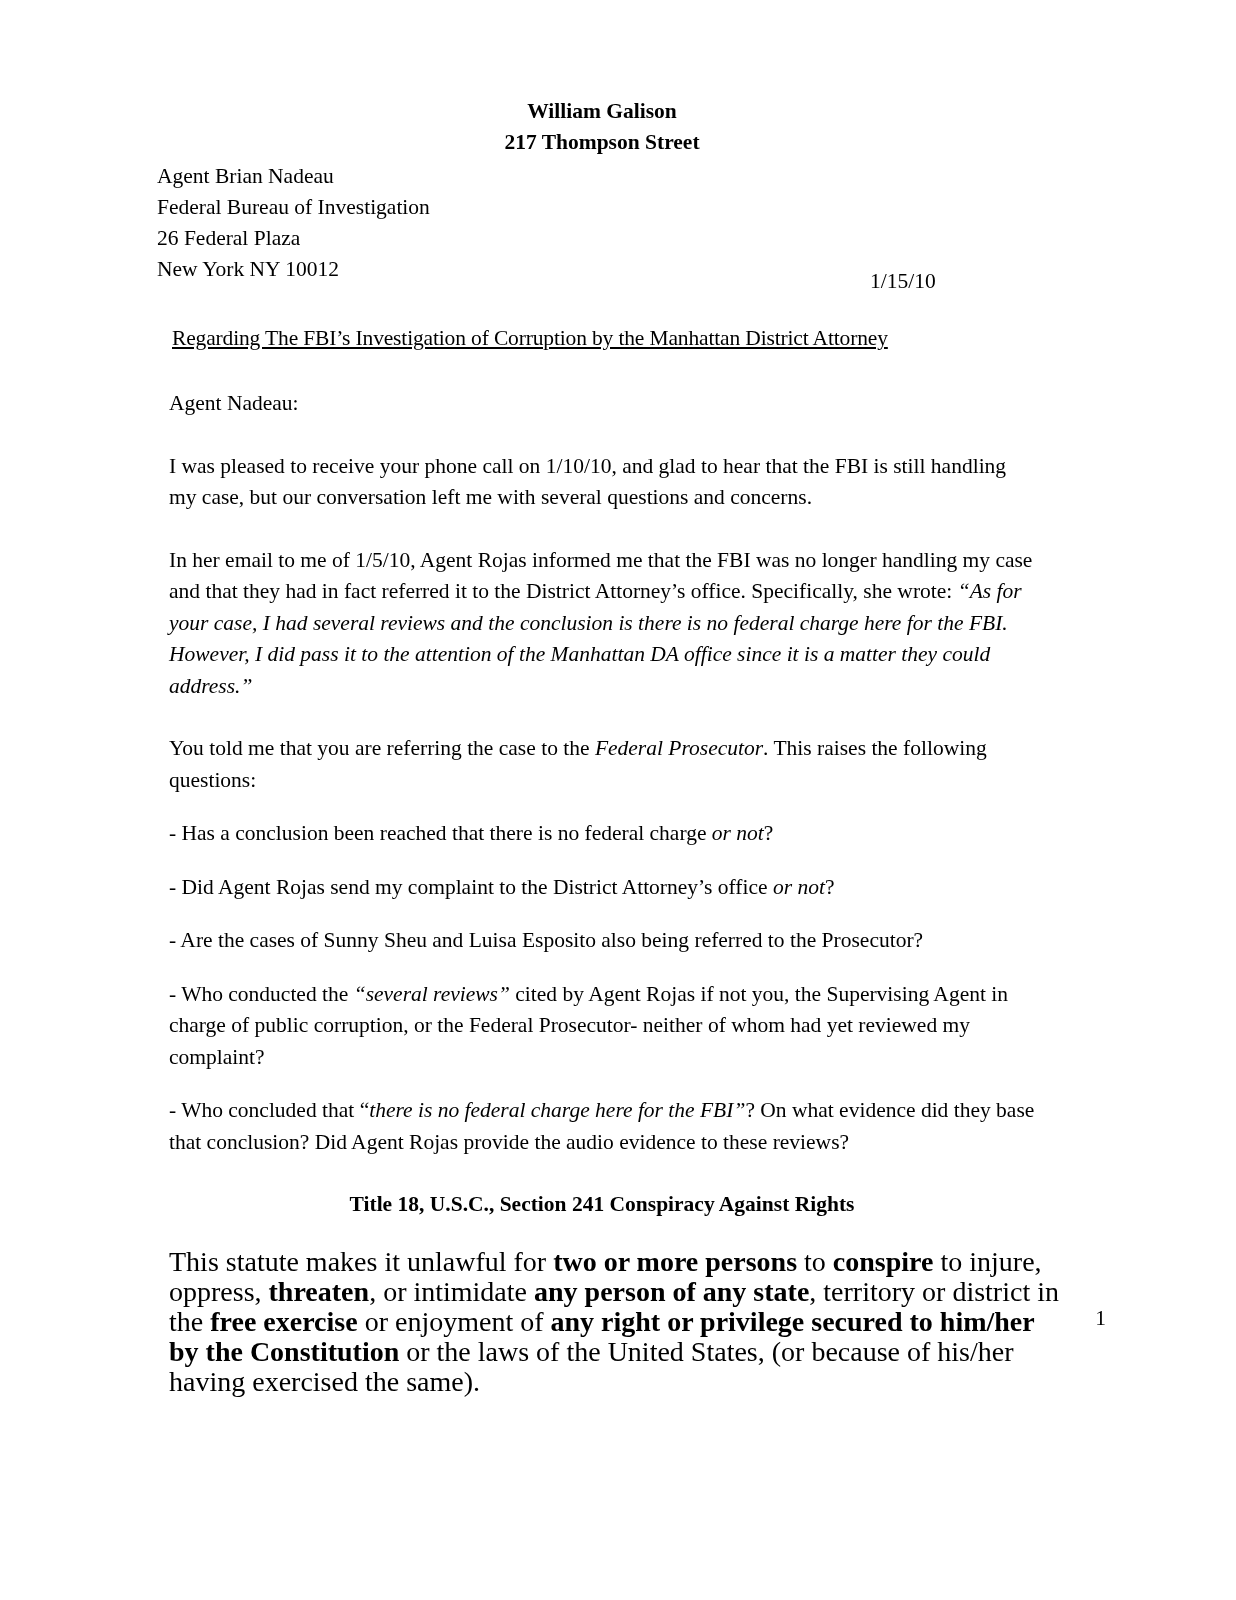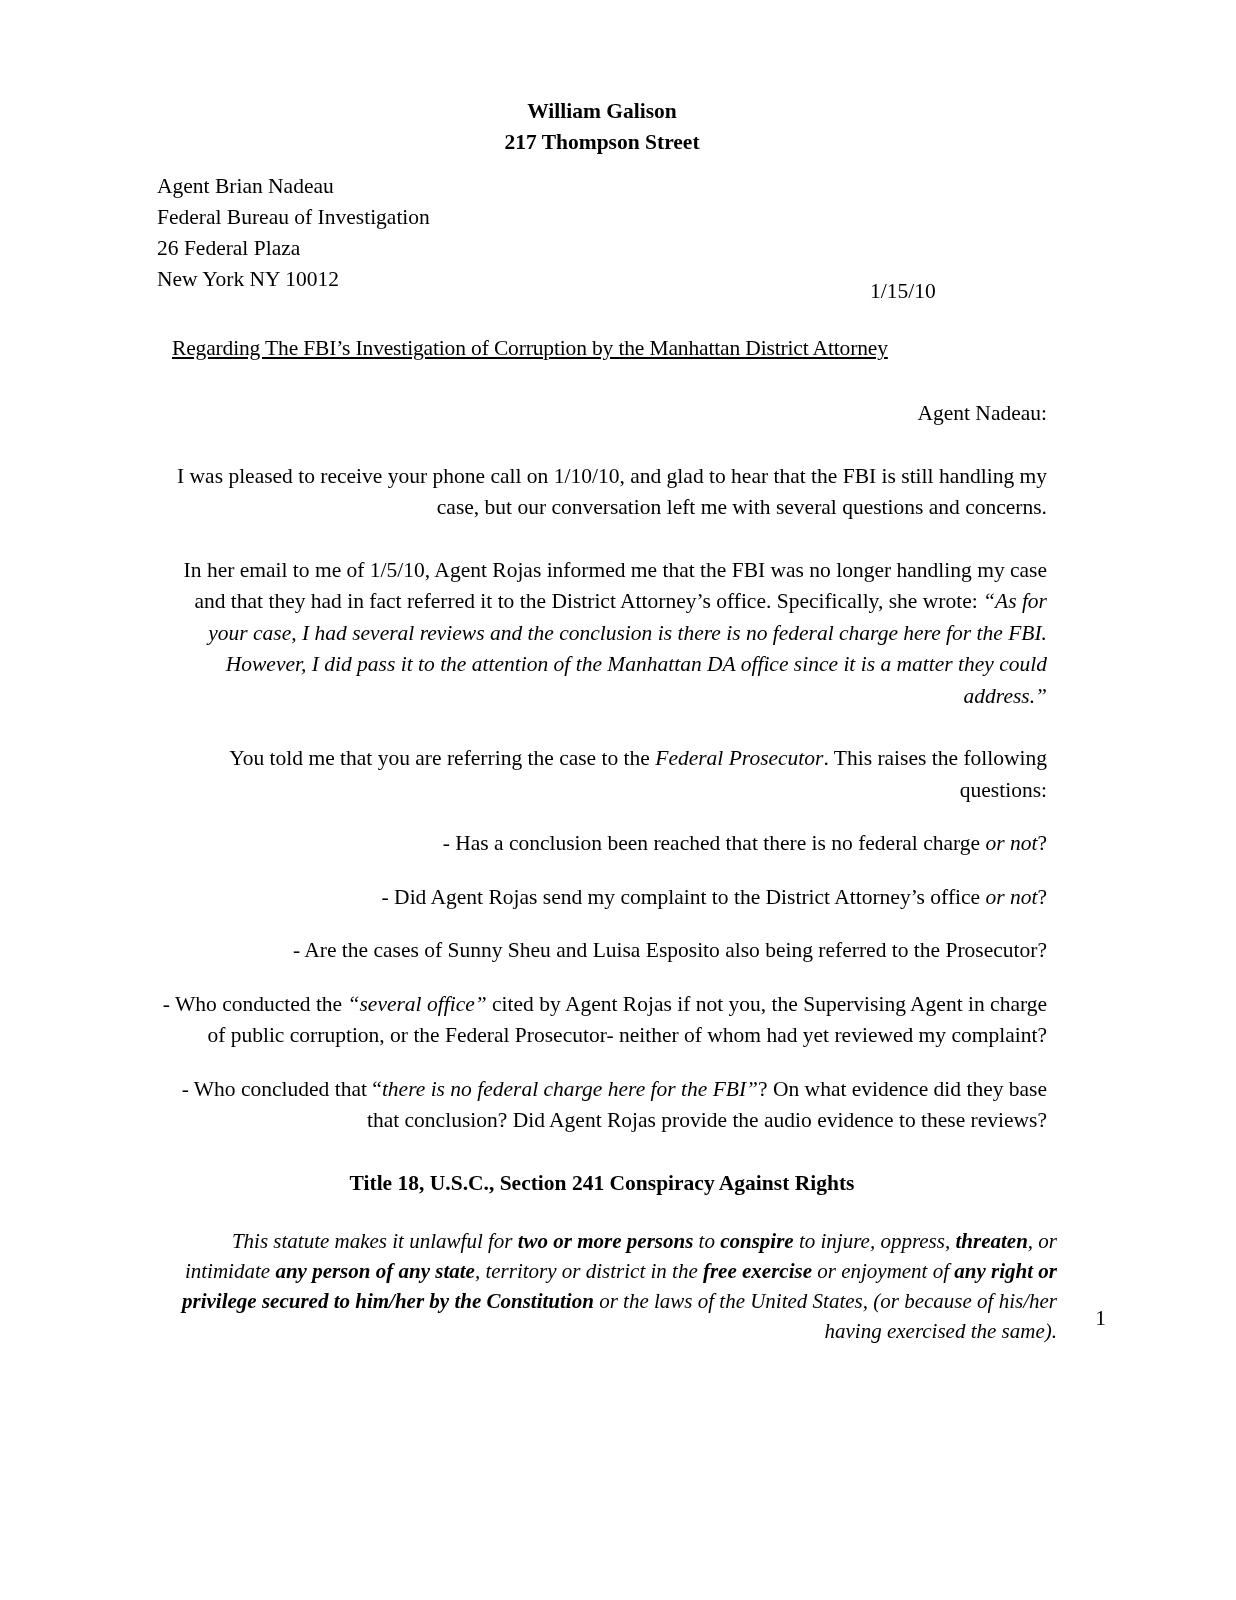--- a/index.html
+++ b/index.html
@@ -34,21 +34,21 @@
     text-align: center;
     font-weight: bold;
     font-size: 21.5px;
     line-height: 30.5px;
     margin: 0 0 0 0;
   }
   .letterhead div { white-space: nowrap; }
 
   
   .recipient {
-    margin-top: 14px;
+    margin-top: 4px;
     font-size: 21.5px;
     line-height: 31px;
     position: relative;
   }
   .recipient div { white-space: nowrap; }
   .date-line {
     position: relative;
   }
   .date {
     position: absolute;
@@ -64,42 +64,41 @@
     margin: 39px 0 0 15px;
     line-height: 28px;
     letter-spacing: -0.15px;
     white-space: nowrap;
   }
 
   
   p {
     font-size: 21.5px;
     line-height: 31.5px;
-    margin: 0;
-    text-align: right;
+    margin: 12px;
+    text-align: left;
   }
   .salutation { margin-top: 36px; }
   .para { margin-top: 31px; }
   .qitem { margin-top: 22px; }
   .tight { margin-top: 22px; }
 
   .it { font-style: italic; }
 
   h2.statute-title {
     text-align: center;
     font-size: 21.5px;
     font-weight: bold;
     margin: 32px 0 0 0;
     line-height: 28px;
     white-space: nowrap;
   }
   .statute-body {
     margin-top: 29px;
-    font-style: italic;
-    font-size: 21px;
+    font-size: 28px;
     line-height: 30px;
     width: 900px;
   }
 
   .page-number {
     position: absolute;
     right: 130px;
     bottom: 78px;
     font-size: 21.5px;
     line-height: 24px;
@@ -136,21 +135,21 @@
 
     <p class="para"><span>You told me that you are referring the case to the </span><span class="it">Federal Prosecutor</span><span>. This raises the following questions:</span></p>
 
     <div>
       <p class="qitem"><span>- Has a conclusion been reached that there is no federal charge </span><span class="it">or not</span><span>?</span></p>
 
       <p class="qitem"><span>- Did Agent Rojas send my complaint to the District Attorney’s office </span><span class="it">or not</span><span>?</span></p>
 
       <p class="qitem"><span>- Are the cases of Sunny Sheu and Luisa Esposito also being referred to the Prosecutor?</span><span class="it"></span><span></span></p>
 
-      <p class="qitem"><span>- Who conducted the  </span><span class="it">“several office”</span><span> cited by Agent Rojas if not you, the Supervising Agent in charge of public corruption, or the Federal Prosecutor- neither of whom had yet reviewed my complaint?</span></p>
+      <p class="qitem"><span>- Who conducted the  </span><span class="it">“several reviews”</span><span> cited by Agent Rojas if not you, the Supervising Agent in charge of public corruption, or the Federal Prosecutor- neither of whom had yet reviewed my complaint?</span></p>
 
       <p class="qitem"><span>- Who concluded that “</span><span class="it">there is no federal charge here for the FBI”</span><span>? On what evidence did they base that conclusion? Did Agent Rojas provide the audio evidence to these reviews?</span></p>
     </div>
 
 
     <h2 class="statute-title">Title 18, U.S.C., Section 241 Conspiracy Against Rights</h2>
 
     <p class="statute-body"><span>This statute makes it unlawful for </span><span style="font-weight: bold;">two or more persons</span><span> to </span><span style="font-weight: bold;">conspire</span><span> to injure, oppress, </span><span style="font-weight: bold;">threaten</span><span>, or intimidate </span><span style="font-weight: bold;">any person of any state</span><span>, territory or district in the </span><span style="font-weight: bold;">free exercise</span><span> or enjoyment of </span><span style="font-weight: bold;">any right or privilege secured to him/her by the Constitution</span><span> or the laws of the United States, (or because of his/her having exercised the same).</span></p>
 
   </div>

